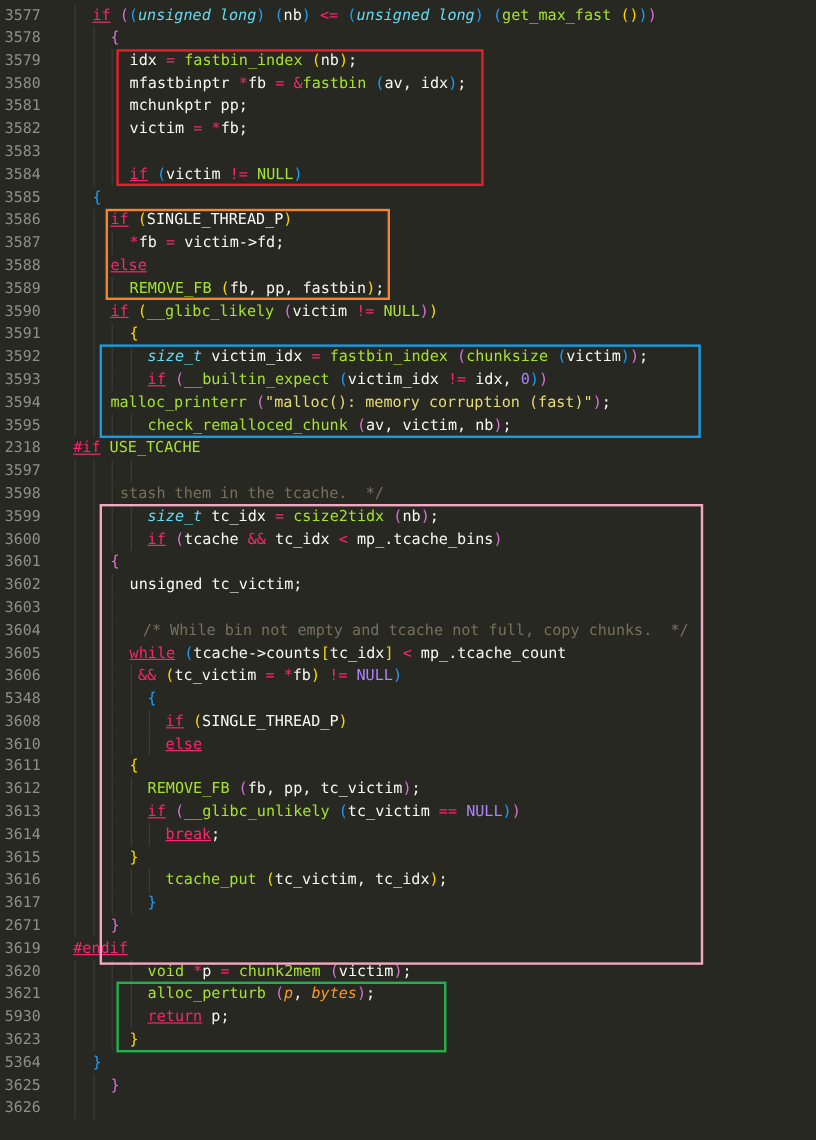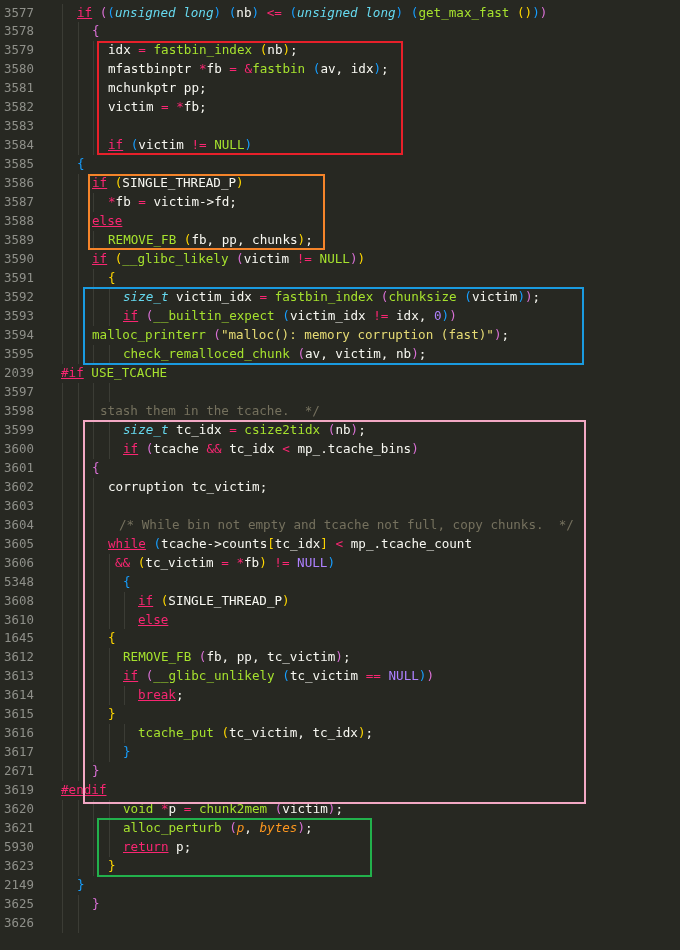--- a/index.html
+++ b/index.html
@@ -41,55 +41,55 @@
     <div class="line"><span class="ln">3579</span><span class="guide" style="left: 62px;"></span><span class="guide" style="left: 78px;"></span><span class="guide" style="left: 93px;"></span><span class="code" style="left: 108px;"><span>idx </span><span class="op">=</span><span> </span><span class="fn">fastbin_index</span><span> </span><span class="b3">(</span><span>nb</span><span class="b3">)</span><span>;</span></span></div>
     <div class="line"><span class="ln">3580</span><span class="guide" style="left: 62px;"></span><span class="guide" style="left: 78px;"></span><span class="guide" style="left: 93px;"></span><span class="code" style="left: 108px;"><span>mfastbinptr </span><span class="op">*</span><span>fb </span><span class="op">=</span><span> </span><span class="op">&amp;</span><span class="fn">fastbin</span><span> </span><span class="b2">(</span><span>av, idx</span><span class="b2">)</span><span>;</span></span></div>
     <div class="line"><span class="ln">3581</span><span class="guide" style="left: 62px;"></span><span class="guide" style="left: 78px;"></span><span class="guide" style="left: 93px;"></span><span class="code" style="left: 108px;"><span>mchunkptr pp;</span></span></div>
     <div class="line"><span class="ln">3582</span><span class="guide" style="left: 62px;"></span><span class="guide" style="left: 78px;"></span><span class="guide" style="left: 93px;"></span><span class="code" style="left: 108px;"><span>victim </span><span class="op">=</span><span> </span><span class="op">*</span><span>fb;</span></span></div>
     <div class="line"><span class="ln">3583</span><span class="guide" style="left: 62px;"></span><span class="guide" style="left: 78px;"></span><span class="guide" style="left: 93px;"></span><span class="code" style="left: 108px;"></span></div>
     <div class="line"><span class="ln">3584</span><span class="guide" style="left: 62px;"></span><span class="guide" style="left: 78px;"></span><span class="guide" style="left: 93px;"></span><span class="code" style="left: 108px;"><span class="kw">if</span><span> </span><span class="b2">(</span><span>victim </span><span class="op">!=</span><span> </span><span class="nul">NULL</span><span class="b2">)</span></span></div>
     <div class="line"><span class="ln">3585</span><span class="guide" style="left: 62px;"></span><span class="code" style="left: 77px;"><span class="b2">{</span></span></div>
     <div class="line"><span class="ln">3586</span><span class="guide" style="left: 62px;"></span><span class="guide" style="left: 78px;"></span><span class="code" style="left: 92px;"><span class="kw">if</span><span> </span><span class="b3">(</span><span>SINGLE_THREAD_P</span><span class="b3">)</span></span></div>
     <div class="line"><span class="ln">3587</span><span class="guide" style="left: 62px;"></span><span class="guide" style="left: 78px;"></span><span class="guide" style="left: 93px;"></span><span class="code" style="left: 108px;"><span class="op">*</span><span>fb </span><span class="op">=</span><span> victim-&gt;fd;</span></span></div>
     <div class="line"><span class="ln">3588</span><span class="guide" style="left: 62px;"></span><span class="guide" style="left: 78px;"></span><span class="code" style="left: 92px;"><span class="kw">else</span></span></div>
-    <div class="line"><span class="ln">3589</span><span class="guide" style="left: 62px;"></span><span class="guide" style="left: 78px;"></span><span class="guide" style="left: 93px;"></span><span class="code" style="left: 108px;"><span class="mac">REMOVE_FB</span><span> </span><span class="b3">(</span><span>fb, pp, chunks</span><span class="b3">)</span><span>;</span></span></div>
+    <div class="line"><span class="ln">3589</span><span class="guide" style="left: 62px;"></span><span class="guide" style="left: 78px;"></span><span class="guide" style="left: 93px;"></span><span class="code" style="left: 108px;"><span class="mac">REMOVE_FB</span><span> </span><span class="b3">(</span><span>fb, pp, fastbin</span><span class="b3">)</span><span>;</span></span></div>
     <div class="line"><span class="ln">3590</span><span class="guide" style="left: 62px;"></span><span class="guide" style="left: 78px;"></span><span class="code" style="left: 92px;"><span class="kw">if</span><span> </span><span class="b3">(</span><span class="fn">__glibc_likely</span><span> </span><span class="b1">(</span><span>victim </span><span class="op">!=</span><span> </span><span class="nul">NULL</span><span class="b1">)</span><span class="b3">)</span></span></div>
     <div class="line"><span class="ln">3591</span><span class="guide" style="left: 62px;"></span><span class="guide" style="left: 78px;"></span><span class="guide" style="left: 93px;"></span><span class="code" style="left: 108px;"><span class="b3">{</span></span></div>
     <div class="line"><span class="ln">3592</span><span class="guide" style="left: 62px;"></span><span class="guide" style="left: 78px;"></span><span class="guide" style="left: 93px;"></span><span class="guide" style="left: 109px;"></span><span class="code" style="left: 123px;"><span class="ty">size_t</span><span> victim_idx </span><span class="op">=</span><span> </span><span class="fn">fastbin_index</span><span> </span><span class="b1">(</span><span class="fn">chunksize</span><span> </span><span class="b2">(</span><span>victim</span><span class="b2">)</span><span class="b1">)</span><span>;</span></span></div>
     <div class="line"><span class="ln">3593</span><span class="guide" style="left: 62px;"></span><span class="guide" style="left: 78px;"></span><span class="guide" style="left: 93px;"></span><span class="guide" style="left: 109px;"></span><span class="code" style="left: 123px;"><span class="kw">if</span><span> </span><span class="b1">(</span><span class="fn">__builtin_expect</span><span> </span><span class="b2">(</span><span>victim_idx </span><span class="op">!=</span><span> idx, </span><span class="num">0</span><span class="b2">)</span><span class="b1">)</span></span></div>
     <div class="line"><span class="ln">3594</span><span class="guide" style="left: 62px;"></span><span class="guide" style="left: 78px;"></span><span class="code" style="left: 92px;"><span class="fn">malloc_printerr</span><span> </span><span class="b1">(</span><span class="str">"malloc(): memory corruption (fast)"</span><span class="b1">)</span><span>;</span></span></div>
     <div class="line"><span class="ln">3595</span><span class="guide" style="left: 62px;"></span><span class="guide" style="left: 78px;"></span><span class="guide" style="left: 93px;"></span><span class="guide" style="left: 109px;"></span><span class="code" style="left: 123px;"><span class="fn">check_remalloced_chunk</span><span> </span><span class="b1">(</span><span>av, victim, nb</span><span class="b1">)</span><span>;</span></span></div>
-    <div class="line"><span class="ln">2039</span><span class="code" style="left: 61px;"><span class="kw">#if</span><span> </span><span class="mac">USE_TCACHE</span></span></div>
+    <div class="line"><span class="ln">2318</span><span class="code" style="left: 61px;"><span class="kw">#if</span><span> </span><span class="mac">USE_TCACHE</span></span></div>
     <div class="line"><span class="ln">3597</span><span class="guide" style="left: 62px;"></span><span class="guide" style="left: 78px;"></span><span class="guide" style="left: 93px;"></span><span class="guide" style="left: 109px;"></span></div>
     <div class="line"><span class="ln">3598</span><span class="guide" style="left: 62px;"></span><span class="guide" style="left: 78px;"></span><span class="guide" style="left: 93px;"></span><span class="code" style="left: 100px;"><span class="cm">stash them in the tcache.  */</span></span></div>
     <div class="line"><span class="ln">3599</span><span class="guide" style="left: 62px;"></span><span class="guide" style="left: 78px;"></span><span class="guide" style="left: 93px;"></span><span class="guide" style="left: 109px;"></span><span class="code" style="left: 123px;"><span class="ty">size_t</span><span> tc_idx </span><span class="op">=</span><span> </span><span class="fn">csize2tidx</span><span> </span><span class="b1">(</span><span>nb</span><span class="b1">)</span><span>;</span></span></div>
     <div class="line"><span class="ln">3600</span><span class="guide" style="left: 62px;"></span><span class="guide" style="left: 78px;"></span><span class="guide" style="left: 93px;"></span><span class="guide" style="left: 109px;"></span><span class="code" style="left: 123px;"><span class="kw">if</span><span> </span><span class="b1">(</span><span>tcache </span><span class="op">&amp;&amp;</span><span> tc_idx </span><span class="op">&lt;</span><span> mp_.tcache_bins</span><span class="b1">)</span></span></div>
     <div class="line"><span class="ln">3601</span><span class="guide" style="left: 62px;"></span><span class="guide" style="left: 78px;"></span><span class="code" style="left: 92px;"><span class="b1">{</span></span></div>
-    <div class="line"><span class="ln">3602</span><span class="guide" style="left: 62px;"></span><span class="guide" style="left: 78px;"></span><span class="guide" style="left: 93px;"></span><span class="code" style="left: 108px;"><span>corruption tc_victim;</span></span></div>
+    <div class="line"><span class="ln">3602</span><span class="guide" style="left: 62px;"></span><span class="guide" style="left: 78px;"></span><span class="guide" style="left: 93px;"></span><span class="code" style="left: 108px;"><span>unsigned tc_victim;</span></span></div>
     <div class="line"><span class="ln">3603</span><span class="guide" style="left: 62px;"></span><span class="guide" style="left: 78px;"></span><span class="guide" style="left: 93px;"></span><span class="code" style="left: 108px;"></span></div>
     <div class="line"><span class="ln">3604</span><span class="guide" style="left: 62px;"></span><span class="guide" style="left: 78px;"></span><span class="guide" style="left: 93px;"></span><span class="code" style="left: 108px; margin-left: 11px;"><span class="cm">/* While bin not empty and tcache not full, copy chunks.  */</span></span></div>
     <div class="line"><span class="ln">3605</span><span class="guide" style="left: 62px;"></span><span class="guide" style="left: 78px;"></span><span class="guide" style="left: 93px;"></span><span class="code" style="left: 108px;"><span class="kw">while</span><span> </span><span class="b2">(</span><span>tcache-&gt;counts</span><span class="b3">[</span><span>tc_idx</span><span class="b3">]</span><span> </span><span class="op">&lt;</span><span> mp_.tcache_count</span></span></div>
     <div class="line"><span class="ln">3606</span><span class="guide" style="left: 62px;"></span><span class="guide" style="left: 78px;"></span><span class="guide" style="left: 93px;"></span><span class="guide" style="left: 109px;"></span><span class="code" style="left: 115px;"><span class="op">&amp;&amp;</span><span> </span><span class="b3">(</span><span>tc_victim </span><span class="op">=</span><span> </span><span class="op">*</span><span>fb</span><span class="b3">)</span><span> </span><span class="op">!=</span><span> </span><span class="nulp">NULL</span><span class="b2">)</span></span></div>
     <div class="line"><span class="ln">5348</span><span class="guide" style="left: 62px;"></span><span class="guide" style="left: 78px;"></span><span class="guide" style="left: 93px;"></span><span class="guide" style="left: 109px;"></span><span class="code" style="left: 123px;"><span class="b2">{</span></span></div>
     <div class="line"><span class="ln">3608</span><span class="guide" style="left: 62px;"></span><span class="guide" style="left: 78px;"></span><span class="guide" style="left: 93px;"></span><span class="guide" style="left: 109px;"></span><span class="guide" style="left: 124px;"></span><span class="code" style="left: 138px;"><span class="kw">if</span><span> </span><span class="b3">(</span><span>SINGLE_THREAD_P</span><span class="b3">)</span></span></div>
     <div class="line"><span class="ln">3610</span><span class="guide" style="left: 62px;"></span><span class="guide" style="left: 78px;"></span><span class="guide" style="left: 93px;"></span><span class="guide" style="left: 109px;"></span><span class="guide" style="left: 124px;"></span><span class="code" style="left: 138px;"><span class="kw">else</span></span></div>
-    <div class="line"><span class="ln">1645</span><span class="guide" style="left: 62px;"></span><span class="guide" style="left: 78px;"></span><span class="guide" style="left: 93px;"></span><span class="code" style="left: 108px;"><span class="b3">{</span></span></div>
+    <div class="line"><span class="ln">3611</span><span class="guide" style="left: 62px;"></span><span class="guide" style="left: 78px;"></span><span class="guide" style="left: 93px;"></span><span class="code" style="left: 108px;"><span class="b3">{</span></span></div>
     <div class="line"><span class="ln">3612</span><span class="guide" style="left: 62px;"></span><span class="guide" style="left: 78px;"></span><span class="guide" style="left: 93px;"></span><span class="guide" style="left: 109px;"></span><span class="code" style="left: 123px;"><span class="mac">REMOVE_FB</span><span> </span><span class="b1">(</span><span>fb, pp, tc_victim</span><span class="b1">)</span><span>;</span></span></div>
     <div class="line"><span class="ln">3613</span><span class="guide" style="left: 62px;"></span><span class="guide" style="left: 78px;"></span><span class="guide" style="left: 93px;"></span><span class="guide" style="left: 109px;"></span><span class="code" style="left: 123px;"><span class="kw">if</span><span> </span><span class="b1">(</span><span class="fn">__glibc_unlikely</span><span> </span><span class="b2">(</span><span>tc_victim </span><span class="op">==</span><span> </span><span class="nulp">NULL</span><span class="b2">)</span><span class="b1">)</span></span></div>
     <div class="line"><span class="ln">3614</span><span class="guide" style="left: 62px;"></span><span class="guide" style="left: 78px;"></span><span class="guide" style="left: 93px;"></span><span class="guide" style="left: 109px;"></span><span class="guide" style="left: 124px;"></span><span class="code" style="left: 138px;"><span class="kw">break</span><span>;</span></span></div>
     <div class="line"><span class="ln">3615</span><span class="guide" style="left: 62px;"></span><span class="guide" style="left: 78px;"></span><span class="guide" style="left: 93px;"></span><span class="code" style="left: 108px;"><span class="b3">}</span></span></div>
     <div class="line"><span class="ln">3616</span><span class="guide" style="left: 62px;"></span><span class="guide" style="left: 78px;"></span><span class="guide" style="left: 93px;"></span><span class="guide" style="left: 109px;"></span><span class="guide" style="left: 124px;"></span><span class="code" style="left: 138px;"><span class="fn">tcache_put</span><span> </span><span class="b3">(</span><span>tc_victim, tc_idx</span><span class="b3">)</span><span>;</span></span></div>
     <div class="line"><span class="ln">3617</span><span class="guide" style="left: 62px;"></span><span class="guide" style="left: 78px;"></span><span class="guide" style="left: 93px;"></span><span class="guide" style="left: 109px;"></span><span class="code" style="left: 123px;"><span class="b2">}</span></span></div>
     <div class="line"><span class="ln">2671</span><span class="guide" style="left: 62px;"></span><span class="guide" style="left: 78px;"></span><span class="code" style="left: 92px;"><span class="b1">}</span></span></div>
     <div class="line"><span class="ln">3619</span><span class="code" style="left: 61px;"><span class="kw">#endif</span></span></div>
     <div class="line"><span class="ln">3620</span><span class="guide" style="left: 62px;"></span><span class="guide" style="left: 78px;"></span><span class="guide" style="left: 93px;"></span><span class="guide" style="left: 109px;"></span><span class="code" style="left: 123px;"><span class="fn">void</span><span> </span><span class="op">*</span><span>p </span><span class="op">=</span><span> </span><span class="fn">chunk2mem</span><span> </span><span class="b1">(</span><span>victim</span><span class="b1">)</span><span>;</span></span></div>
     <div class="line"><span class="ln">3621</span><span class="guide" style="left: 62px;"></span><span class="guide" style="left: 78px;"></span><span class="guide" style="left: 93px;"></span><span class="guide" style="left: 109px;"></span><span class="code" style="left: 123px;"><span class="fn">alloc_perturb</span><span> </span><span class="b1">(</span><span class="ar">p</span><span>, </span><span class="ar">bytes</span><span class="b1">)</span><span>;</span></span></div>
     <div class="line"><span class="ln">5930</span><span class="guide" style="left: 62px;"></span><span class="guide" style="left: 78px;"></span><span class="guide" style="left: 93px;"></span><span class="guide" style="left: 109px;"></span><span class="code" style="left: 123px;"><span class="kw">return</span><span> p;</span></span></div>
     <div class="line"><span class="ln">3623</span><span class="guide" style="left: 62px;"></span><span class="guide" style="left: 78px;"></span><span class="guide" style="left: 93px;"></span><span class="code" style="left: 108px;"><span class="b3">}</span></span></div>
-    <div class="line"><span class="ln">2149</span><span class="guide" style="left: 62px;"></span><span class="code" style="left: 77px;"><span class="b2">}</span></span></div>
+    <div class="line"><span class="ln">5364</span><span class="guide" style="left: 62px;"></span><span class="code" style="left: 77px;"><span class="b2">}</span></span></div>
     <div class="line"><span class="ln">3625</span><span class="guide" style="left: 62px;"></span><span class="guide" style="left: 78px;"></span><span class="code" style="left: 92px;"><span class="b1">}</span></span></div>
     <div class="line"><span class="ln">3626</span><span class="guide" style="left: 62px;"></span><span class="guide" style="left: 78px;"></span><span class="code" style="left: 0px;"></span></div>
   </div>
 <div id="boxes">
     <div class="box" style="left: 97px; top: 41px; width: 306px; height: 114px; border-color: rgb(232, 32, 42);"></div>
     <div class="box" style="left: 88px; top: 174px; width: 237px; height: 76px; border-color: rgb(245, 132, 42);"></div>
     <div class="box" style="left: 83px; top: 287px; width: 501px; height: 78px; border-color: rgb(26, 155, 224);"></div>
     <div class="box" style="left: 83px; top: 420px; width: 503px; height: 384px; border-color: rgb(242, 168, 196);"></div>
     <div class="box" style="left: 97px; top: 818px; width: 275px; height: 59px; border-color: rgb(34, 177, 76);"></div>
   </div>

